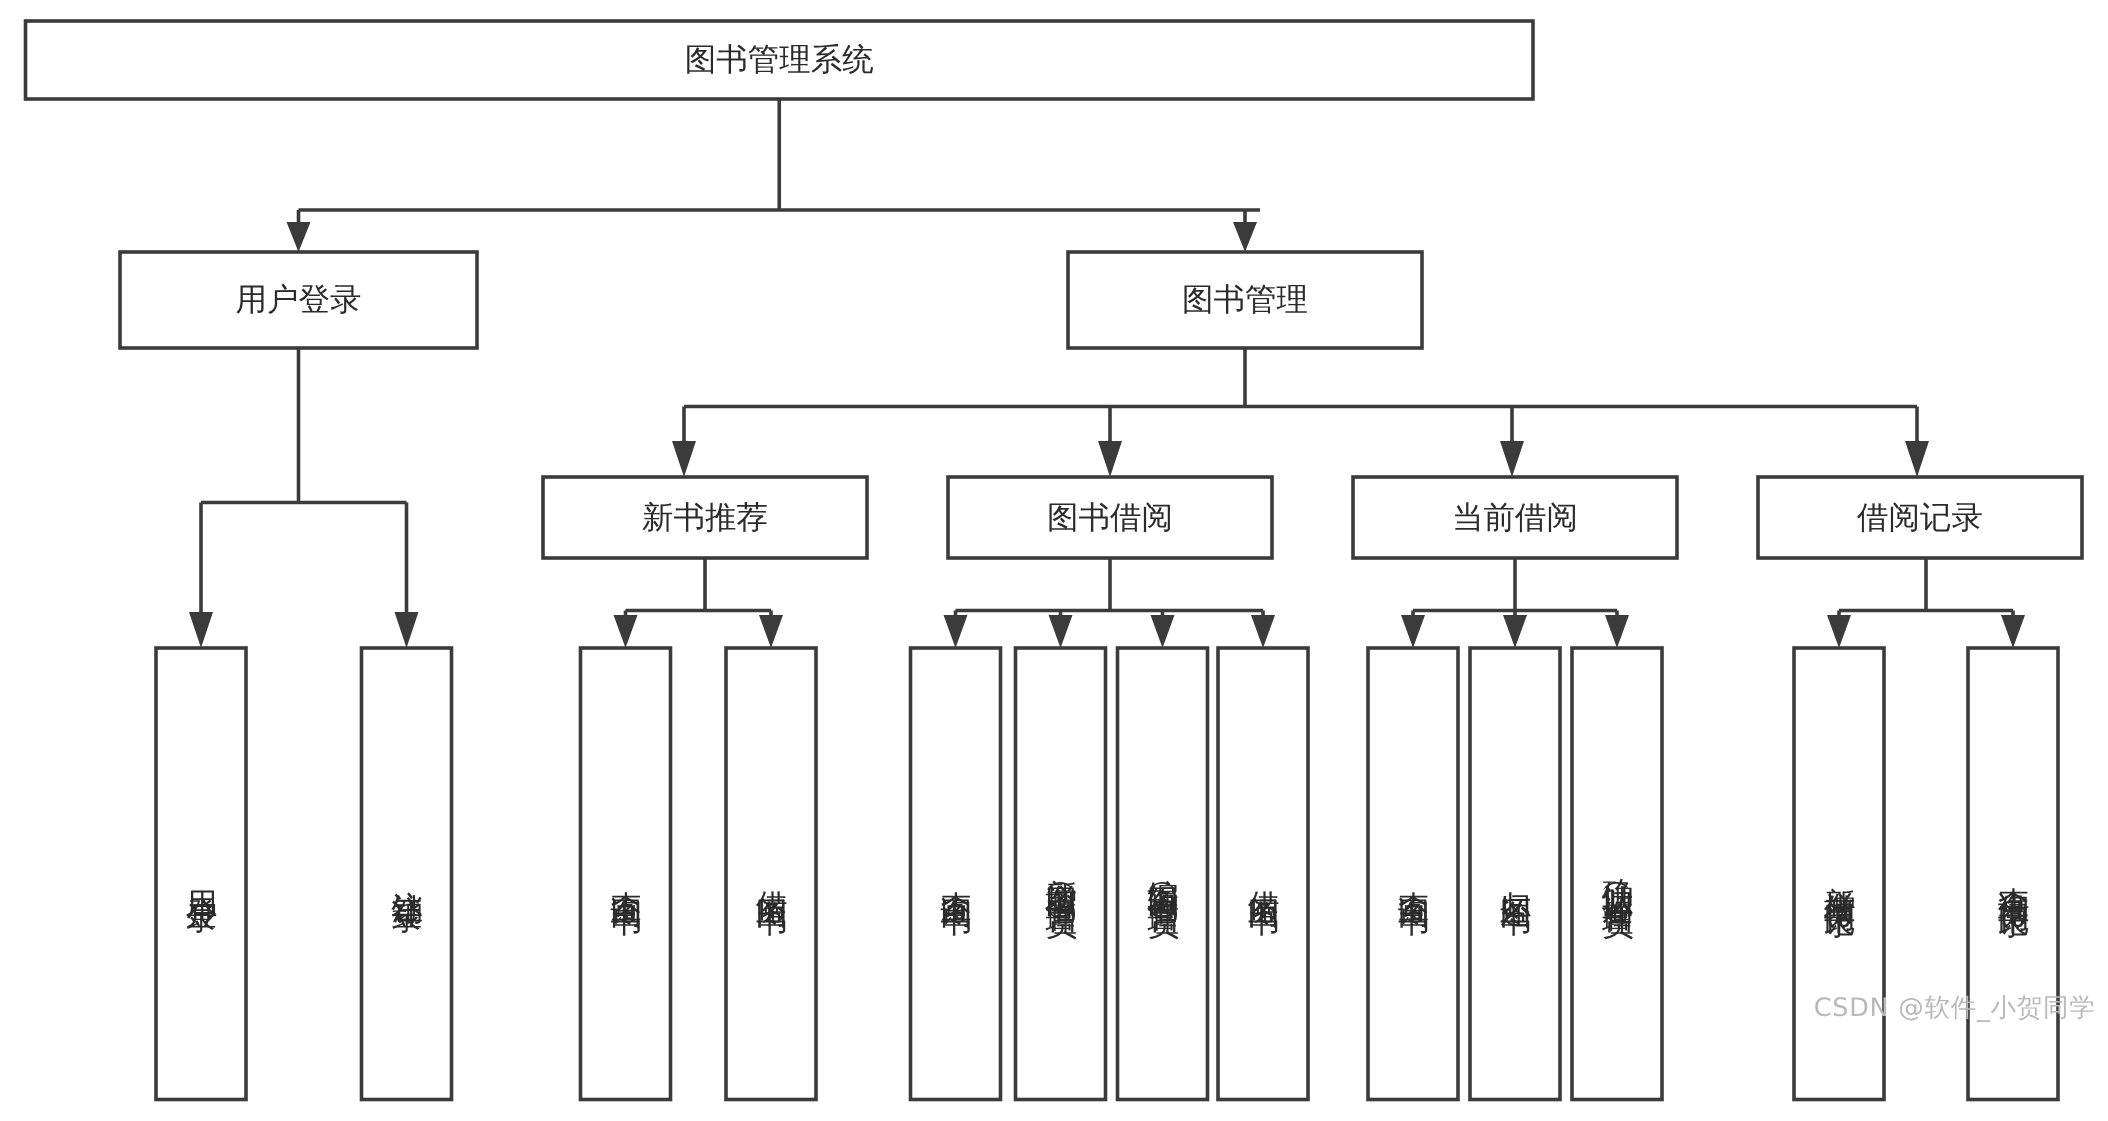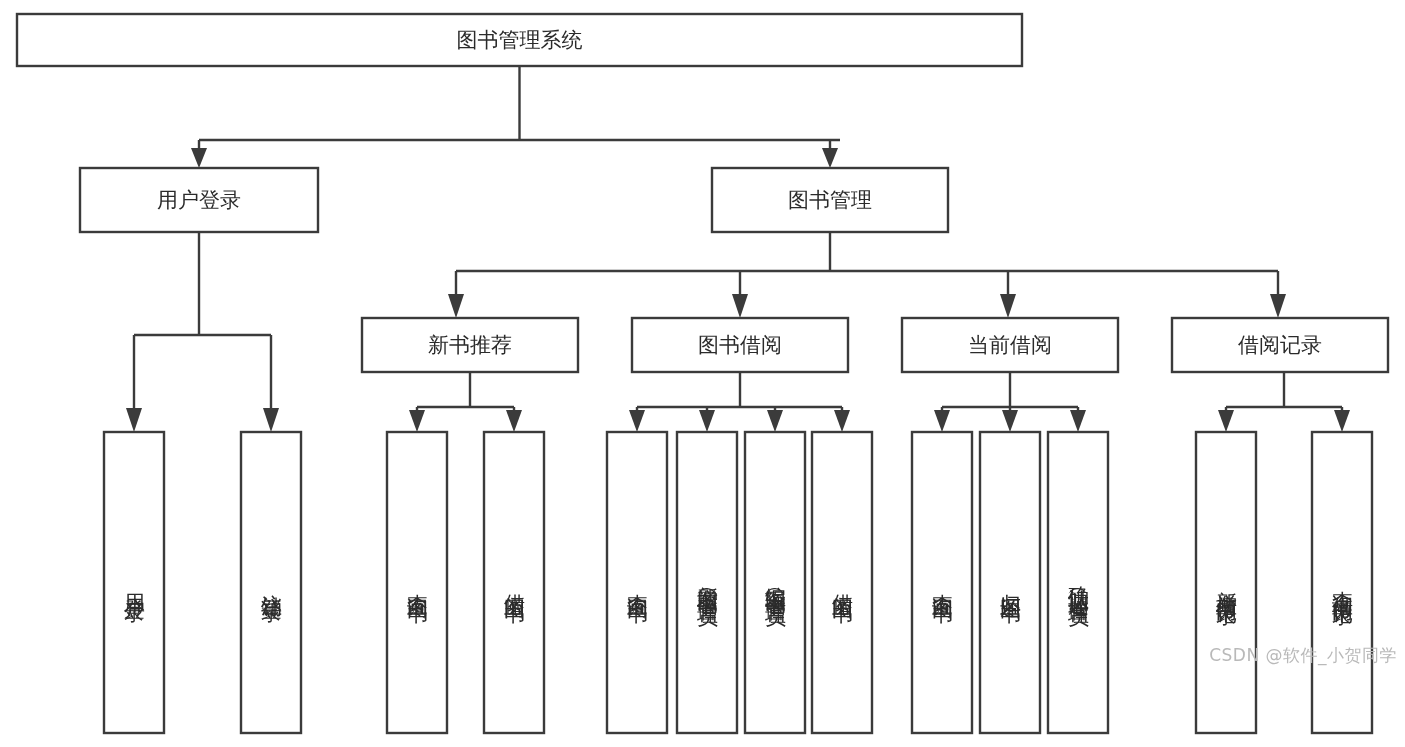--- a/index.html
+++ b/index.html
@@ -63,21 +63,21 @@
     white-space: nowrap;
     text-align: center;
     pointer-events: none;
     display: flex;
     align-items: center;
     justify-content: center;
   }
   .watermark {
     position: absolute;
     right: 8px;
-    bottom: 16px;
+    bottom: 0;
     font-family: "DejaVu Sans", "Liberation Sans", sans-serif;
     font-size: 17px;
     color: #b9b9b9;
     letter-spacing: 0.5px;
     white-space: nowrap;
   }
 </style>
 </head>
 <body>
 

